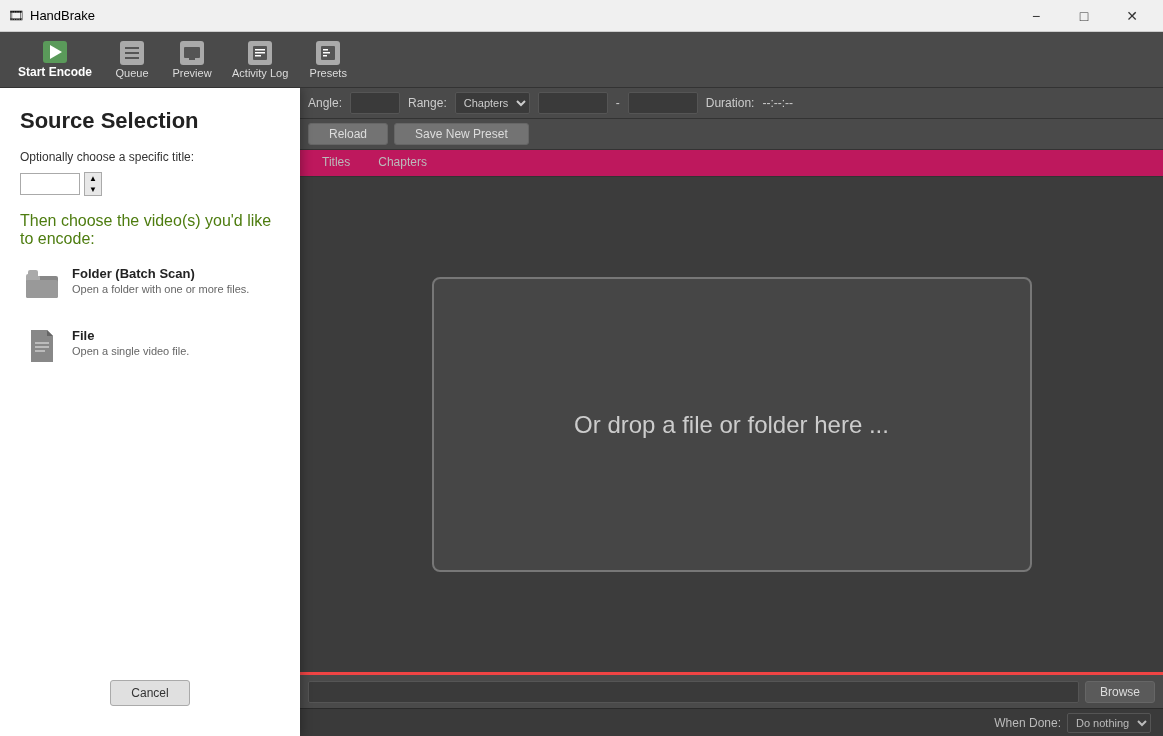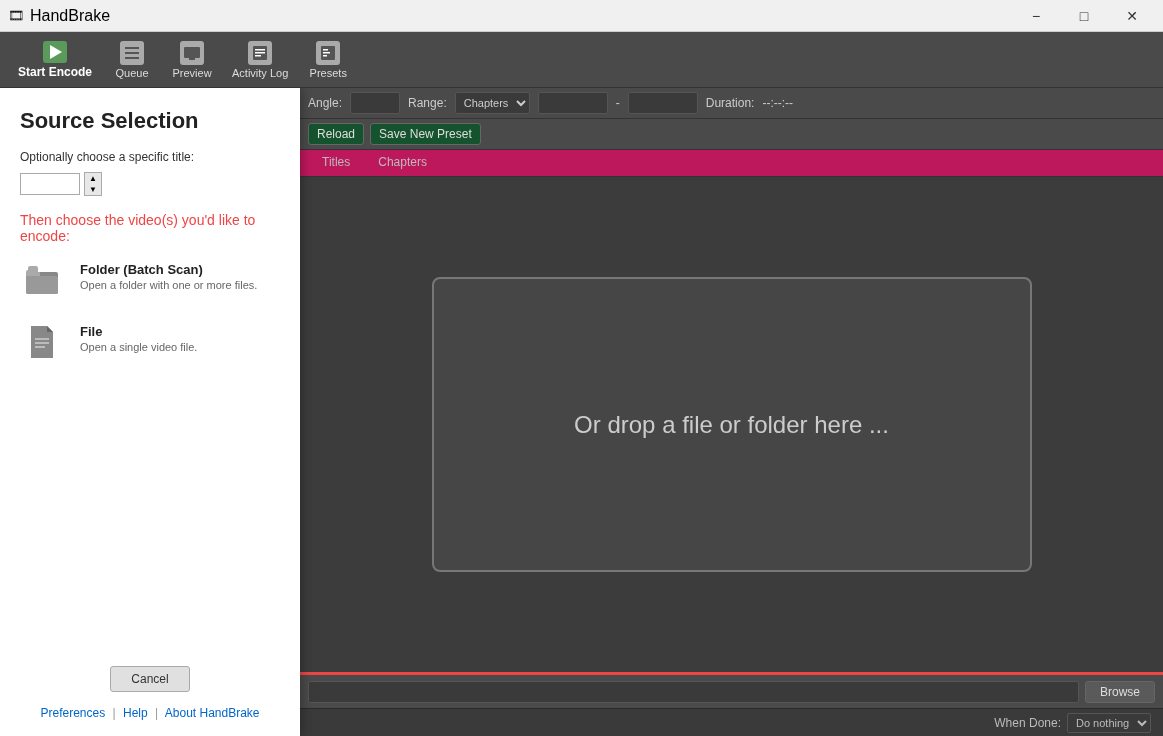--- a/index.html
+++ b/index.html
@@ -23,21 +23,21 @@
       border-bottom: 1px solid #ccc;
       position: relative;
       z-index: 100;
     }
     .titlebar-icon {
       width: 16px;
       height: 16px;
       margin-right: 6px;
     }
     .titlebar-title {
-      font-size: 16px;
+      font-size: 13px;
       color: #000;
       flex: 1;
     }
     .titlebar-controls {
       display: flex;
       gap: 2px;
     }
     .titlebar-btn {
       width: 46px;
       height: 32px;
@@ -159,29 +159,29 @@
       border: none;
       cursor: pointer;
       font-size: 8px;
       display: flex;
       align-items: center;
       justify-content: center;
       line-height: 1;
     }
 
     .video-choose-label {
-      font-size: 14px;
-      color: #ef4444;
+      font-size: 16px;
+      color: #4d7c0f;
       margin-bottom: 14px;
     }
 
     .source-option {
       display: flex;
       align-items: flex-start;
-      gap: 20px;
+      gap: 12px;
       margin-bottom: 18px;
       cursor: pointer;
       padding: 4px;
       border-radius: 4px;
     }
     .source-option-icon {
       width: 36px;
       height: 36px;
       flex-shrink: 0;
       display: flex;
@@ -264,22 +264,22 @@
     .action-bar {
       background: #4a4a4a;
       padding: 4px 8px;
       display: flex;
       align-items: center;
       gap: 6px;
       border-bottom: 1px solid #333;
       flex-shrink: 0;
     }
     .action-btn {
-      padding: 3px 8px;
-      background: #14532d;
+      padding: 3px 20px;
+      background: #737373;
       border: 1px solid #666;
       color: #ddd;
       cursor: pointer;
       font-size: 12px;
       border-radius: 3px;
     }
 
     
     .tabs-bar {
       background: #be185d;
@@ -493,27 +493,20 @@
           </svg>
         </div>
         <div class="source-option-text">
           <div class="option-title">File</div>
           <div class="option-desc">Open a single video file.</div>
         </div>
       </div>
 
       <div class="source-footer">
         <button class="cancel-btn">Cancel</button>
-        <div class="footer-links">
-          <a>Preferences</a>
-          <span class="sep">|</span>
-          <a>Help</a>
-          <span class="sep">|</span>
-          <a>About HandBrake</a>
-        </div>
       </div>
     </div>
 
     <div class="main-area">
 
       <div class="options-bar">
         <label>Angle:</label>
         <input type="text" style="width: 50px;">
         <label>Range:</label>
         <select>

